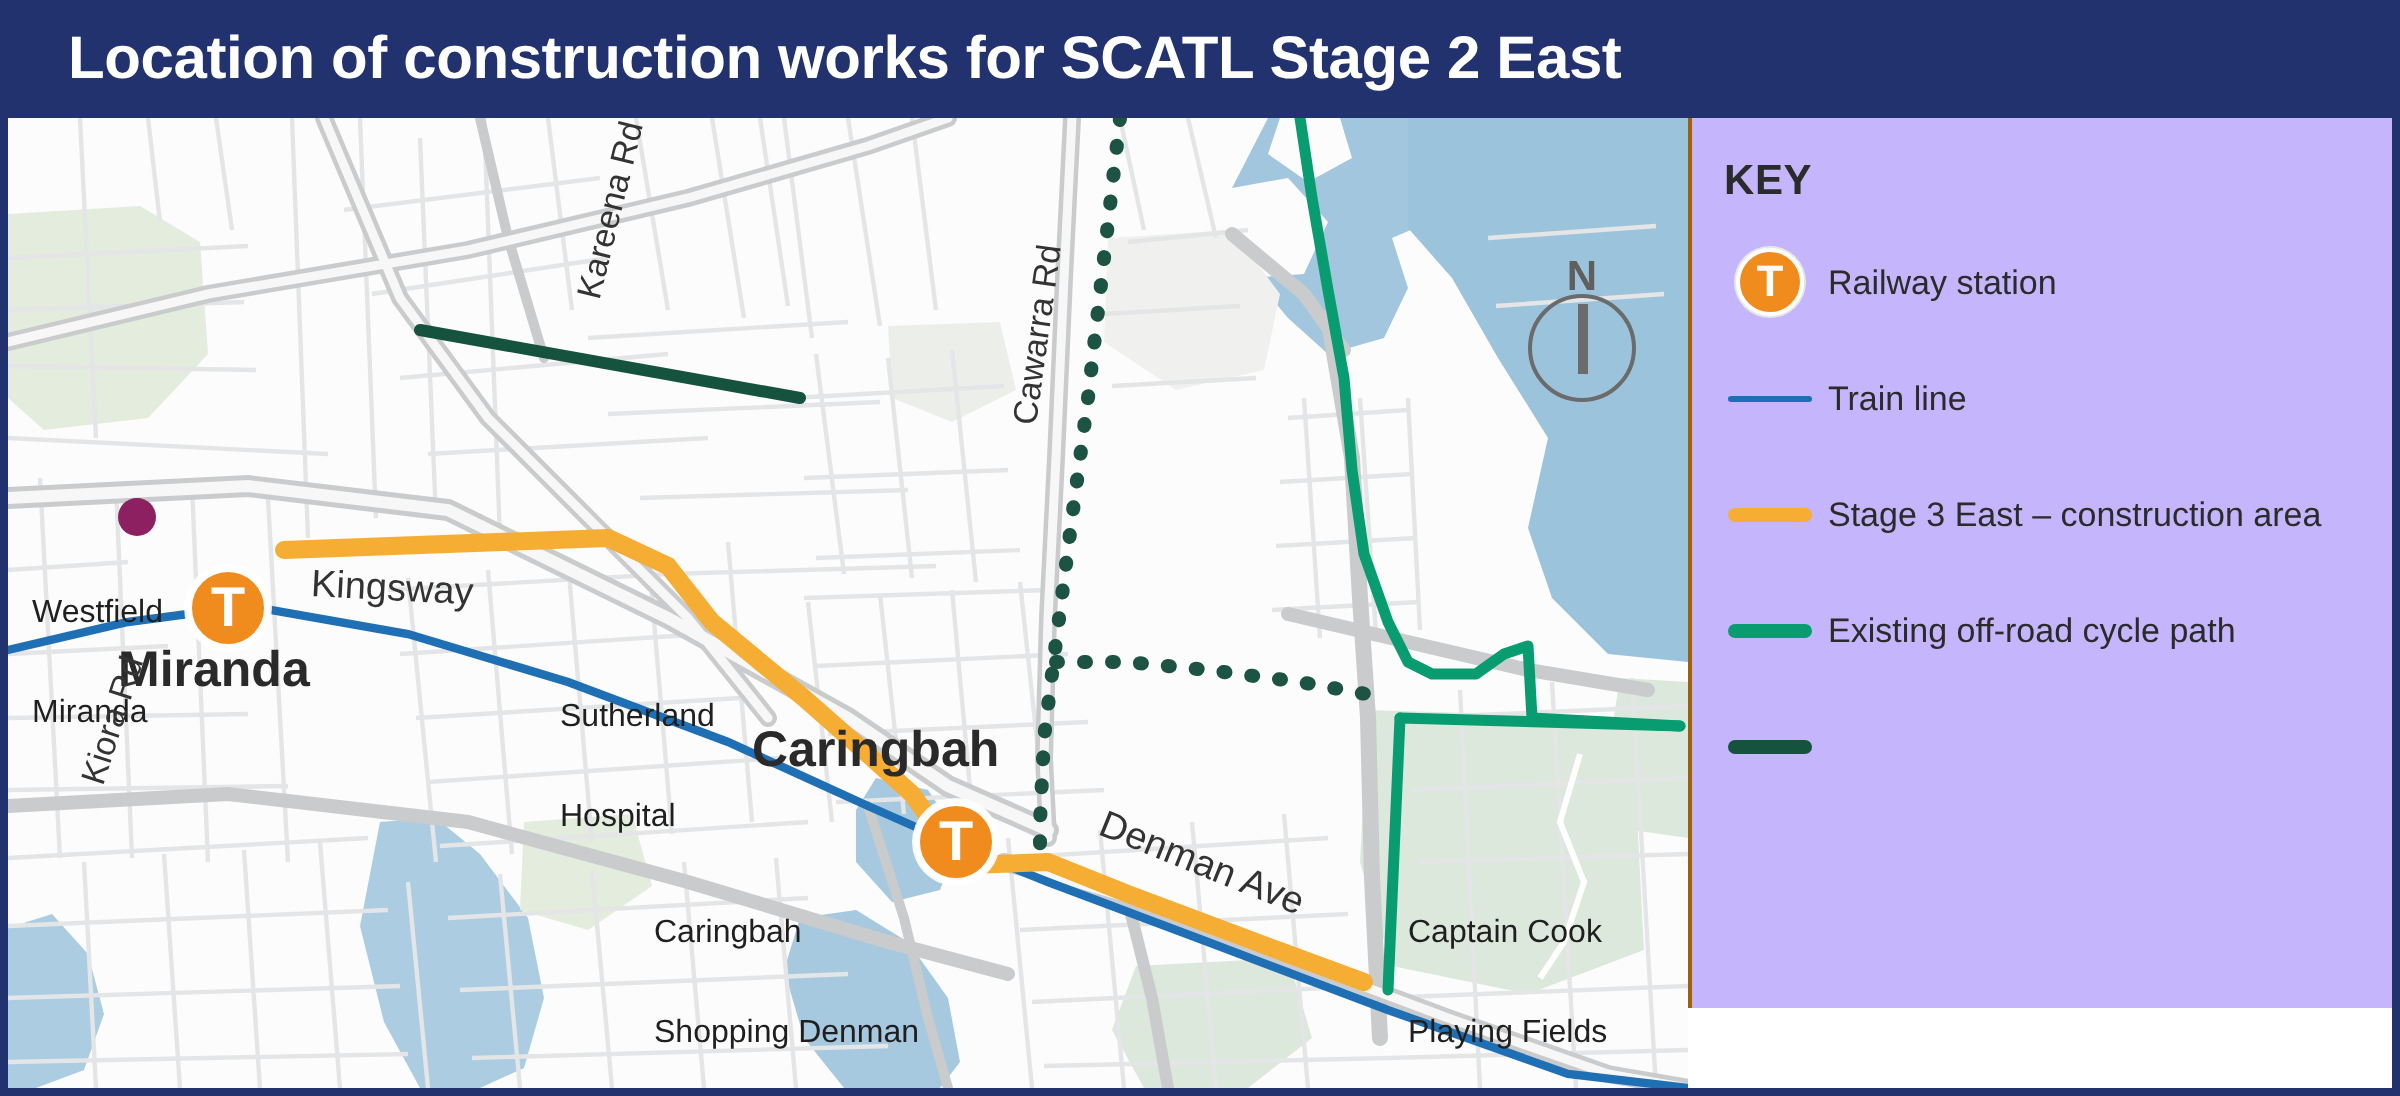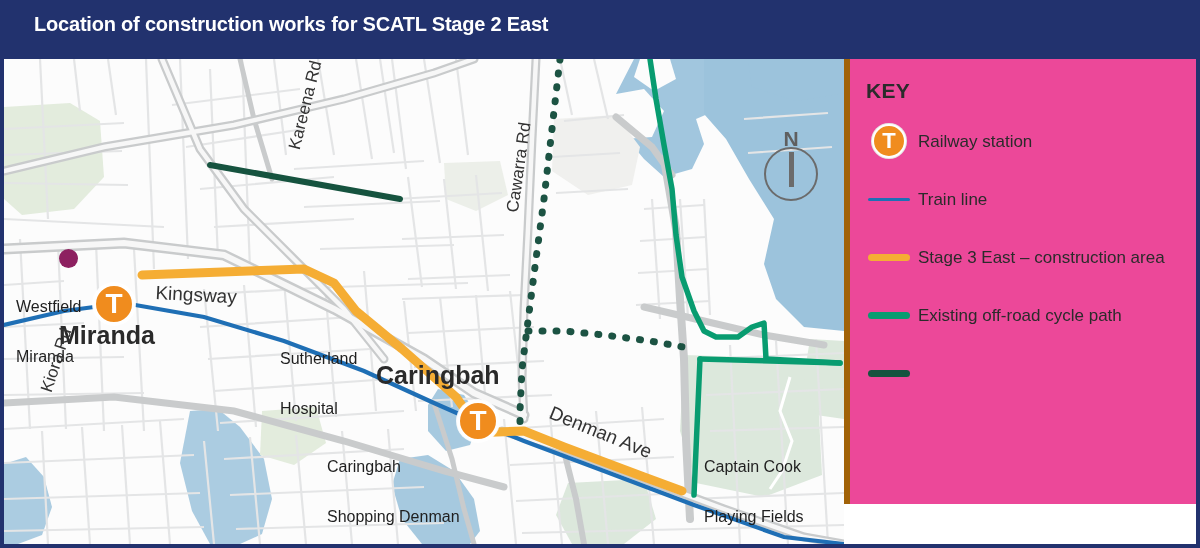--- a/index.html
+++ b/index.html
@@ -19,21 +19,21 @@
   #header {
     position: absolute;
     left: 0; top: 0;
     width: 1200px; height: 55px;
     background: #22326e;
   }
   #header-title {
     position: absolute;
     left: 34px; top: 13px;
     color: #ffffff;
-    font-size: 20px;
+    font-size: 30px;
     font-weight: bold;
     letter-spacing: -0.2px;
     white-space: nowrap;
   }
 
   
   #frame {
     position: absolute;
     left: 0; top: 55px;
     width: 1200px; height: 493px;
@@ -104,22 +104,22 @@
     border-radius: 50%;
     background: #8d2060;
   }
   #dot-westfield { left: 55px; top: 190px; }
 
   
   #key {
     position: absolute;
     left: 840px; top: 0;
     width: 352px; height: 445px;
-    background: #ec4899;
-    border-left: 6px solid #a16207;
+    background: #c4b5fd;
+    border-left: 2px solid #a16207;
   }
   #key-title {
     position: absolute; left: 16px; top: 20px;
     font-size: 21px; font-weight: bold; color: #2b2b2b; letter-spacing: 0.3px;
   }
   .key-row {
     position: absolute;
     left: 10px;
     width: 342px;
     display: flex;

